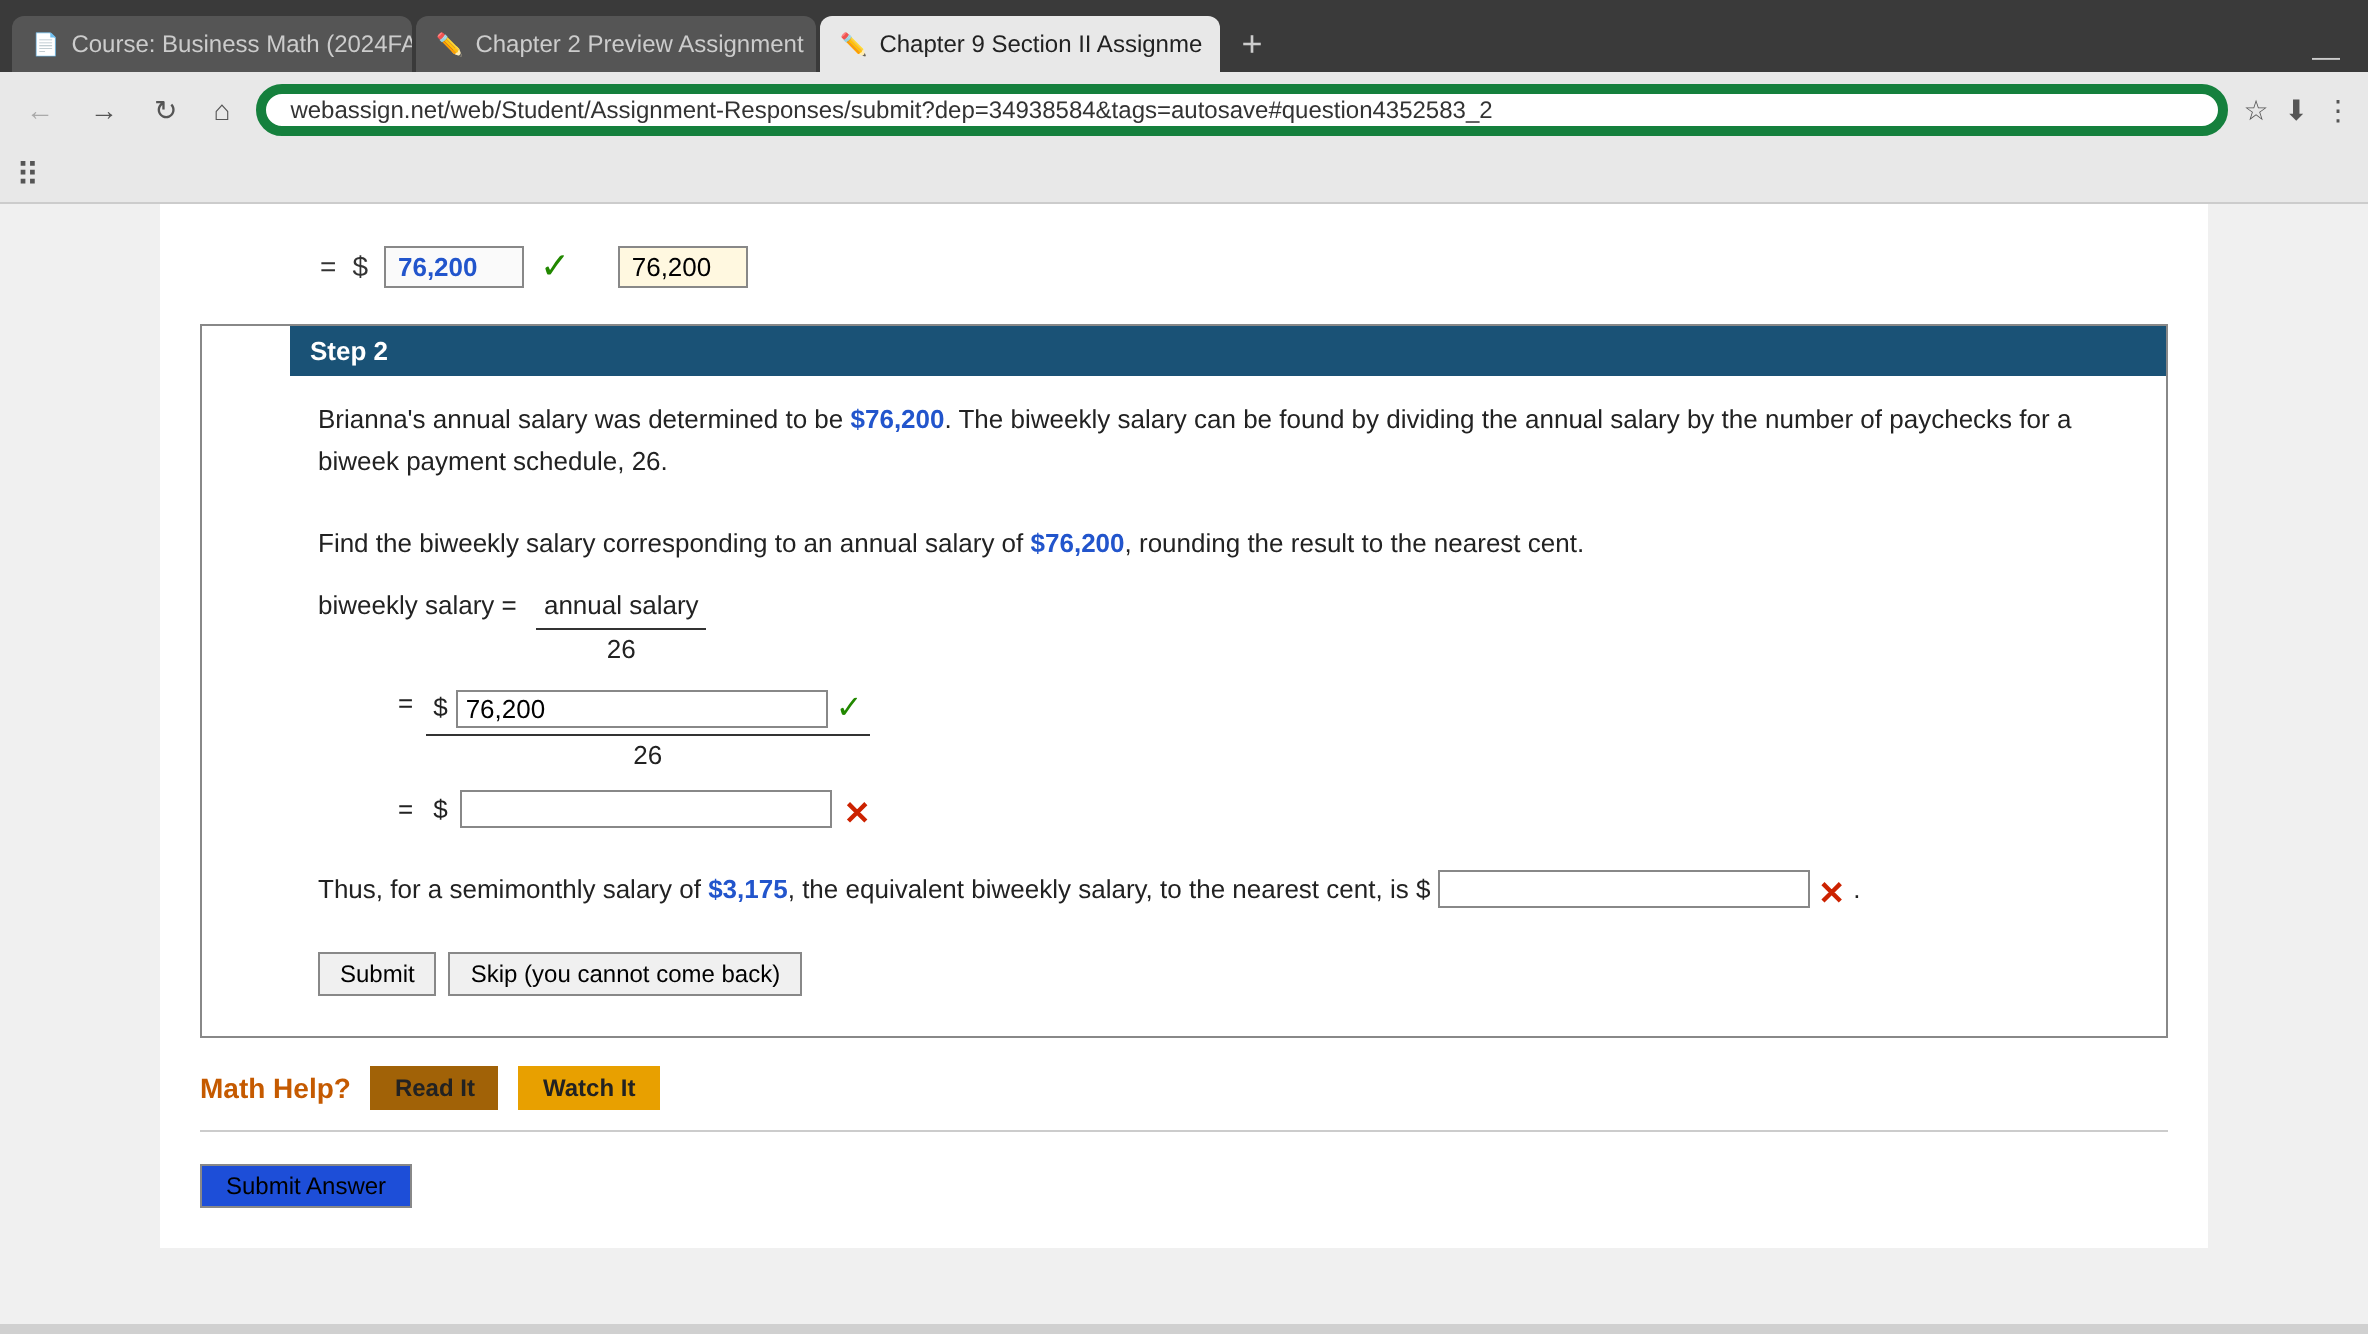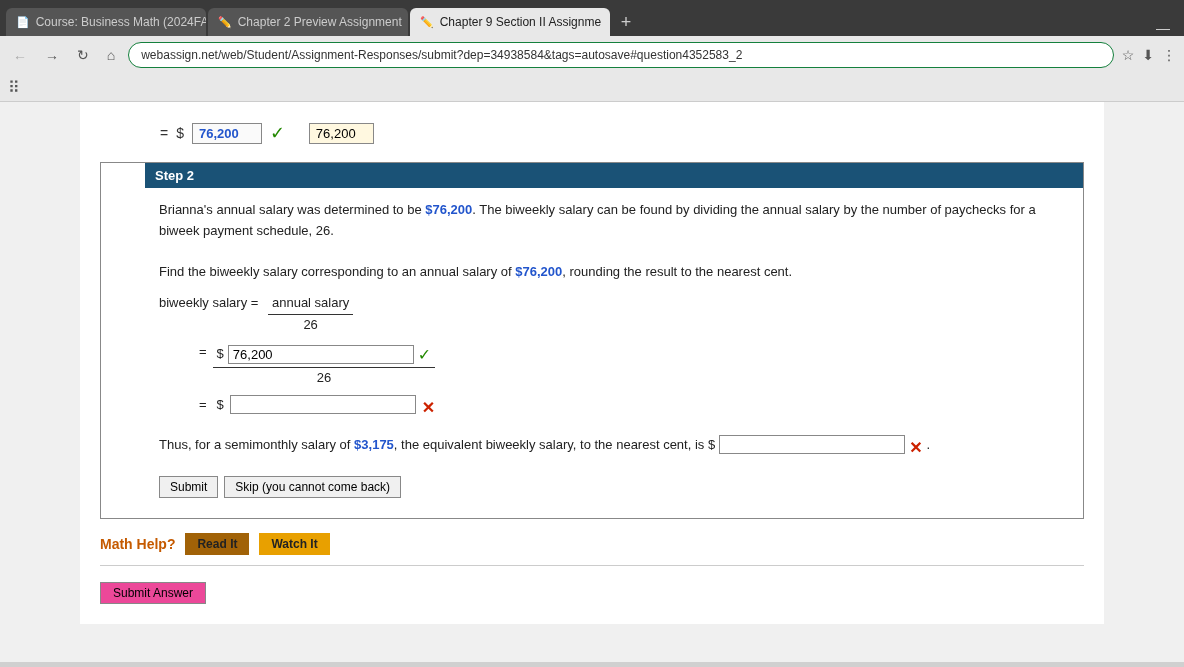--- a/index.html
+++ b/index.html
@@ -55,21 +55,21 @@
       height: 38px;
     }
     .nav-btn {
       background: none; border: none; cursor: pointer;
       color: #555; font-size: 14px; padding: 3px 5px;
     }
     .nav-btn:disabled { color: #aaa; }
     .address-input {
       flex: 1;
       height: 26px;
-      border: 1px solid #15803d;
+      border: 5px solid #15803d;
       border-radius: 13px;
       padding: 0 12px;
       font-size: 12px;
       background: white;
       color: #333;
     }
     .address-icons { display: flex; gap: 8px; color: #555; font-size: 14px; }
 
     
     .ext-bar {
@@ -240,21 +240,21 @@
       padding: 4px 12px;
       font-size: 12px;
       font-weight: bold;
       color: #222;
       cursor: pointer;
     }
 
     
     .btn-submit-answer {
       border: 1px solid #888;
-      background: #ec4899;
+      background: #1d4ed8;
       padding: 3px 12px;
       cursor: pointer;
       font-size: 12px;
       margin-top: 6px;
     }
 
     
     .divider {
       border: none;
       border-top: 1px solid #ccc;

